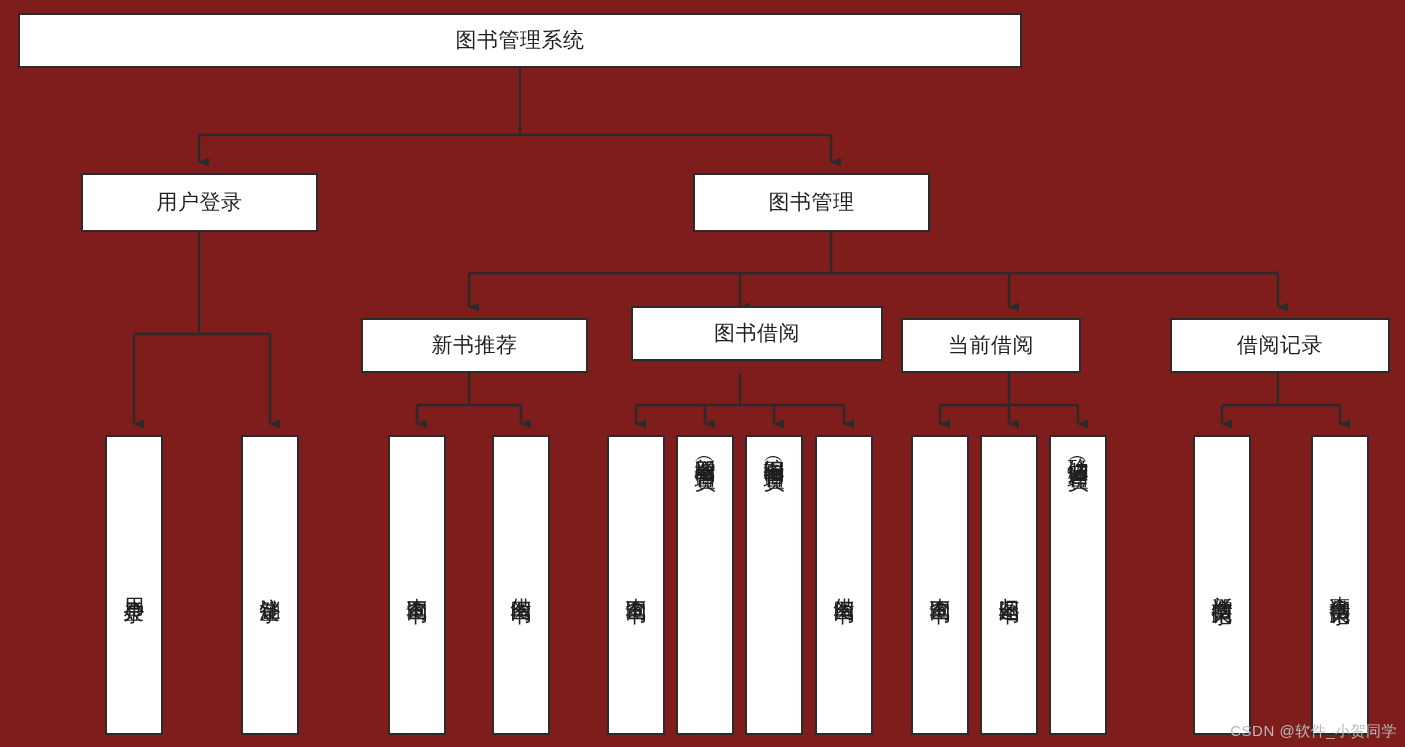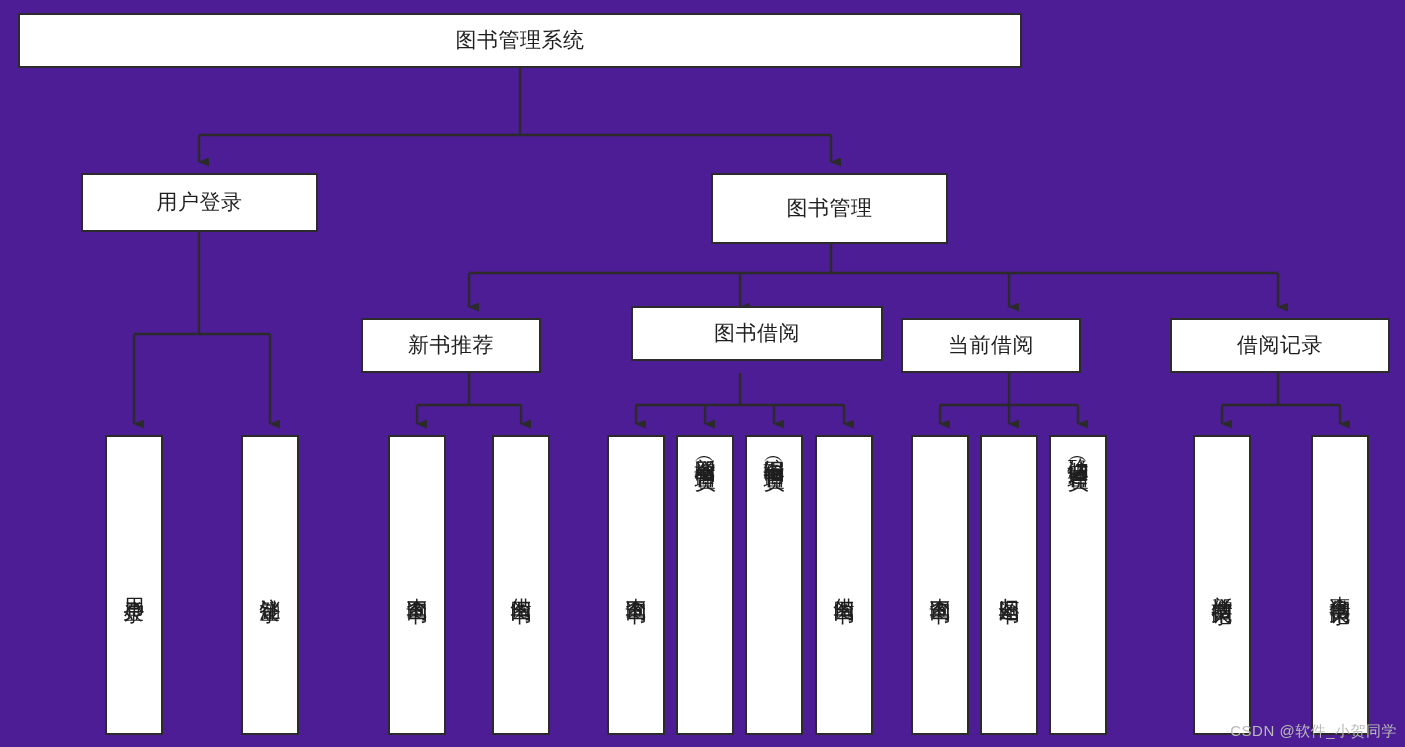--- a/index.html
+++ b/index.html
@@ -9,21 +9,21 @@
     background: #ffffff;
   }
   body {
     font-family: "Liberation Sans", "DejaVu Sans", sans-serif;
     color: #1a1a1a;
   }
   #diagram-root {
     position: relative;
     width: 1405px;
     height: 747px;
-    background: #4c1d95;
+    background: #7f1d1d;
     overflow: hidden;
   }
   #edge-layer {
     position: absolute;
     left: 0;
     top: 0;
     width: 1405px;
     height: 747px;
     pointer-events: none;
   }
@@ -129,25 +129,25 @@
   </svg>
 
   <div class="node" style="left:18px; top:13px; width:1004px; height:55px;">
     <span class="node-label">图书管理系统</span>
   </div>
 
   <div class="node" style="left:81px; top:173px; width:237px; height:59px;">
     <span class="node-label">用户登录</span>
   </div>
 
-  <div class="node" style="left:711px; top:173px; width:237px; height:71px;">
+  <div class="node" style="left:693px; top:173px; width:237px; height:59px;">
     <span class="node-label">图书管理</span>
   </div>
 
-  <div class="node" style="left:361px; top:318px; width:180px; height:55px;">
+  <div class="node" style="left:361px; top:318px; width:227px; height:55px;">
     <span class="node-label">新书推荐</span>
   </div>
 
   <div class="node" style="left:631px; top:306px; width:252px; height:55px;">
     <span class="node-label">图书借阅</span>
   </div>
 
   <div class="node" style="left:901px; top:318px; width:180px; height:55px;">
     <span class="node-label">当前借阅</span>
   </div>

